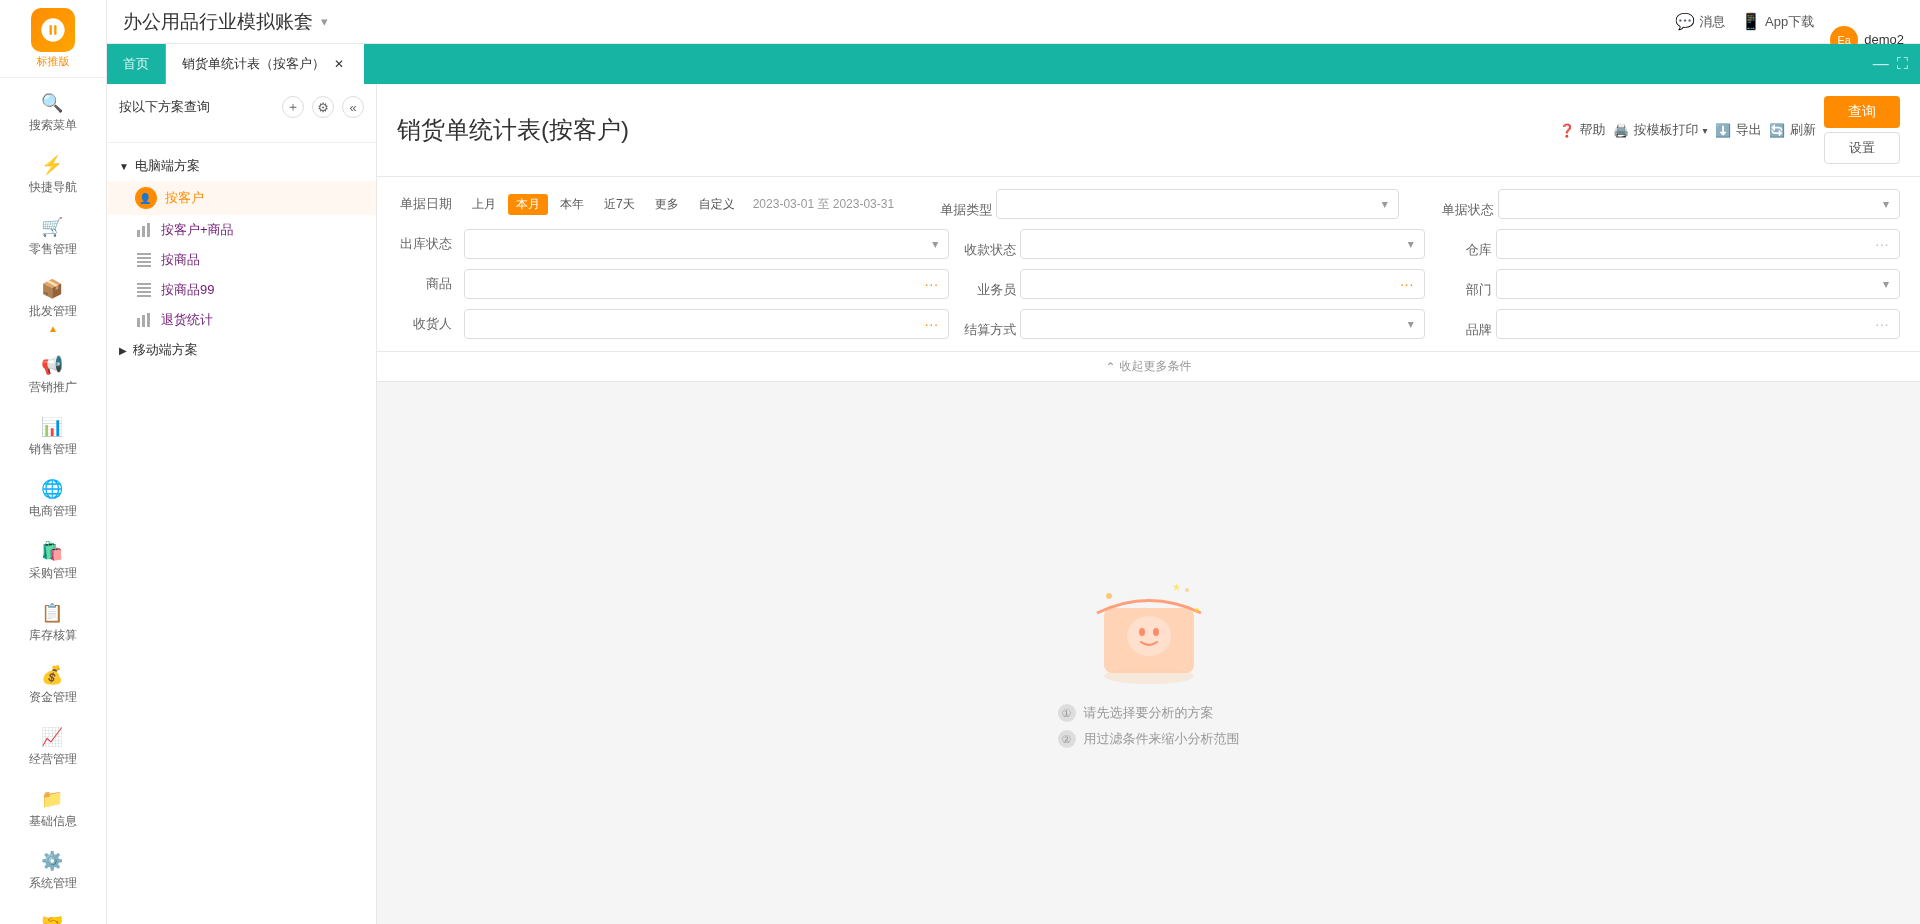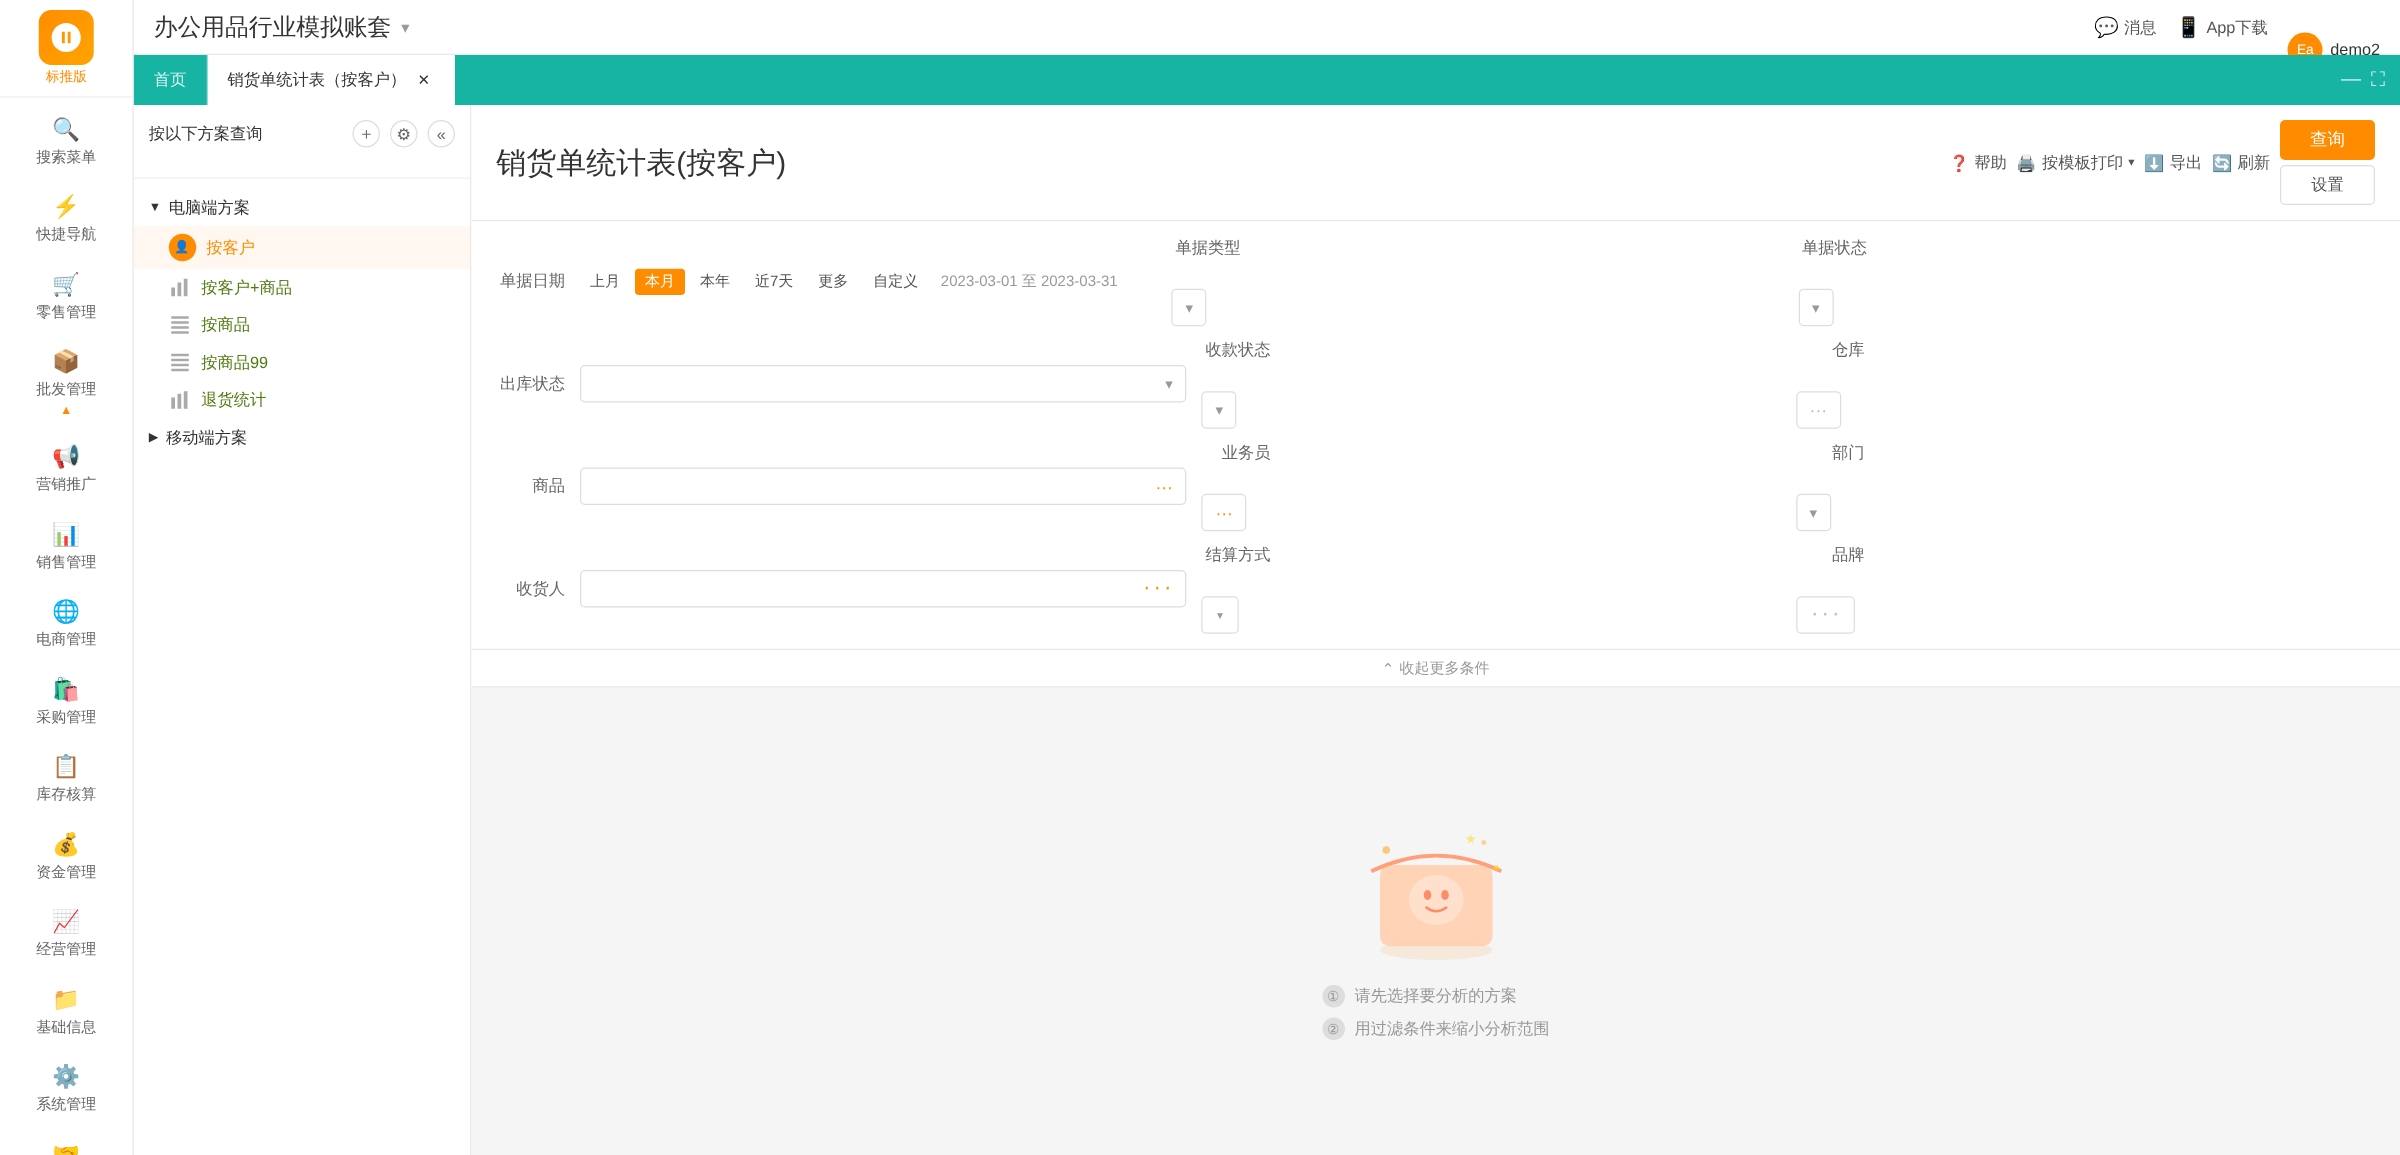--- a/index.html
+++ b/index.html
@@ -38,48 +38,48 @@
 
     
     .left-panel { width: 270px; background: #fff; border-right: 1px solid #e8e8e8; display: flex; flex-direction: column; flex-shrink: 0; }
     .panel-header { padding: 12px 12px 24px; display: flex; align-items: center; justify-content: space-between; border-bottom: 1px solid #f0f0f0; }
     .panel-title { font-size: 13px; color: #333; font-weight: 500; }
     .panel-icons { display: flex; gap: 8px; align-items: center; }
     .panel-icon-btn { width: 22px; height: 22px; border-radius: 50%; display: flex; align-items: center; justify-content: center; cursor: pointer; color: #666; font-size: 13px; border: 1px solid #ddd; }
     .tree-area { flex: 1; overflow-y: auto; padding: 8px 0; }
     .tree-group { }
     .tree-group-header { display: flex; align-items: center; padding: 6px 12px; font-size: 13px; color: #333; cursor: pointer; gap: 6px; }
-    .tree-item { display: flex; align-items: center; padding: 6px 12px 6px 28px; font-size: 13px; color: #4d7c0f; cursor: pointer; gap: 8px; }
+    .tree-item { display: flex; align-items: center; padding: 6px 12px 6px 28px; font-size: 13px; color: #701a75; cursor: pointer; gap: 8px; }
     .tree-item.active { color: #ff8c00; background: #fff7f0; }
     .tree-item-icon { width: 18px; height: 18px; display: flex; align-items: center; justify-content: center; font-size: 13px; }
     .active-circle { width: 22px; height: 22px; background: #ff8c00; border-radius: 50%; display: flex; align-items: center; justify-content: center; color: white; font-size: 11px; flex-shrink: 0; }
     .mobile-group { display: flex; align-items: center; padding: 6px 12px; font-size: 13px; color: #333; cursor: pointer; gap: 6px; }
 
     
     .right-panel { flex: 1; display: flex; flex-direction: column; background: #f5f5f5; overflow: hidden; }
 
     
     .page-header { background: #fff; padding: 12px 20px; display: flex; align-items: center; justify-content: space-between; border-bottom: 1px solid #e8e8e8; flex-shrink: 0; }
     .page-title { font-size: 24px; font-weight: 500; color: #333; }
     .header-btn { display: flex; align-items: center; gap: 4px; color: #555; cursor: pointer; font-size: 13px; }
 
     
     .filter-area { background: #fff; padding: 12px 20px; border-bottom: 1px solid #e8e8e8; flex-shrink: 0; }
     .filter-row { display: flex; align-items: center; gap: 12px; margin-bottom: 10px; }
-    .filter-row:last-child { margin-bottom: 0; font-family: Liberation Mono, monospace; }
+    .filter-row:last-child { margin-bottom: 0; }
     .filter-label { color: #666; font-size: 13px; width: 55px; flex-shrink: 0; text-align: right; }
     .date-picker { display: flex; align-items: center; gap: 6px; flex: 1; }
     .date-chips { display: flex; gap: 4px; align-items: flex-start; }
     .date-chip { padding: 2px 8px; border-radius: 3px; cursor: pointer; font-size: 12px; color: #555; }
     .date-chip.active { background: #ff8c00; color: white; border-radius: 3px; }
     .date-range { font-size: 12px; color: #999; margin-left: 4px; }
     .select-control { flex: 1; border: 1px solid #ddd; border-radius: 4px; padding: 5px 10px; display: flex; align-items: center; justify-content: space-between; cursor: pointer; background: white; min-height: 30px; }
     .select-placeholder { color: #bbb; font-size: 13px; }
     .select-arrow { color: #999; font-size: 12px; }
-    .filter-inline { display: flex; align-items: flex-start; gap: 24px; flex-direction: column; }
+    .filter-inline { display: flex; align-items: flex-end; gap: 4px; }
 
     
     .collapse-bar { display: flex; align-items: center; justify-content: center; padding: 6px; background: #fff; border-bottom: 1px solid #e8e8e8; cursor: pointer; color: #999; font-size: 12px; gap: 4px; flex-shrink: 0; }
 
     
     .empty-area { flex: 1; display: flex; align-items: center; justify-content: center; }
     .empty-content { display: flex; flex-direction: column; align-items: center; gap: 16px; }
     .empty-tips { display: flex; flex-direction: column; gap: 8px; }
     .empty-tip { display: flex; align-items: center; gap: 8px; font-size: 13px; color: #999; }
     .tip-num { width: 18px; height: 18px; border-radius: 50%; background: #ddd; display: flex; align-items: center; justify-content: center; font-size: 11px; color: #999; flex-shrink: 0; }

